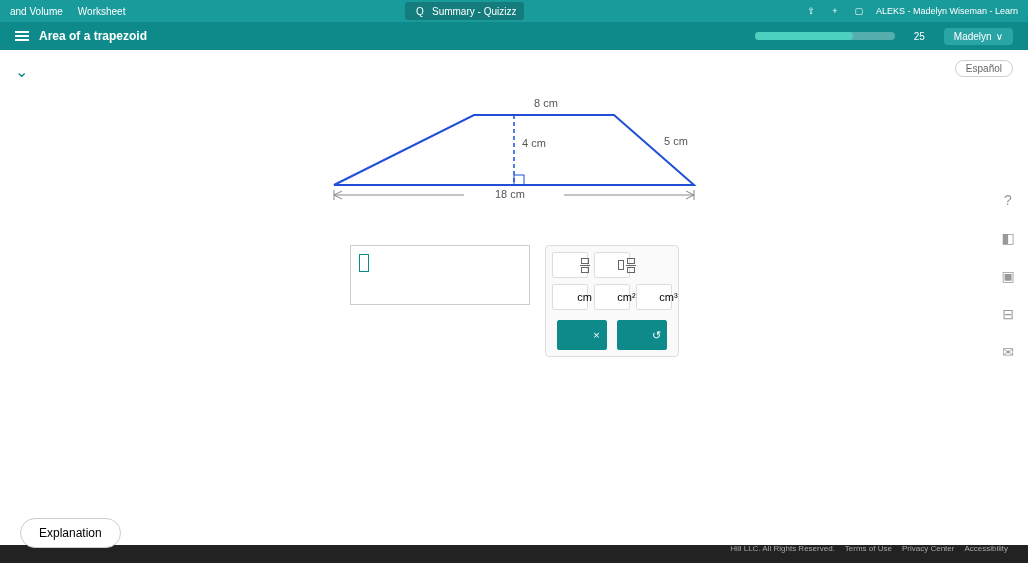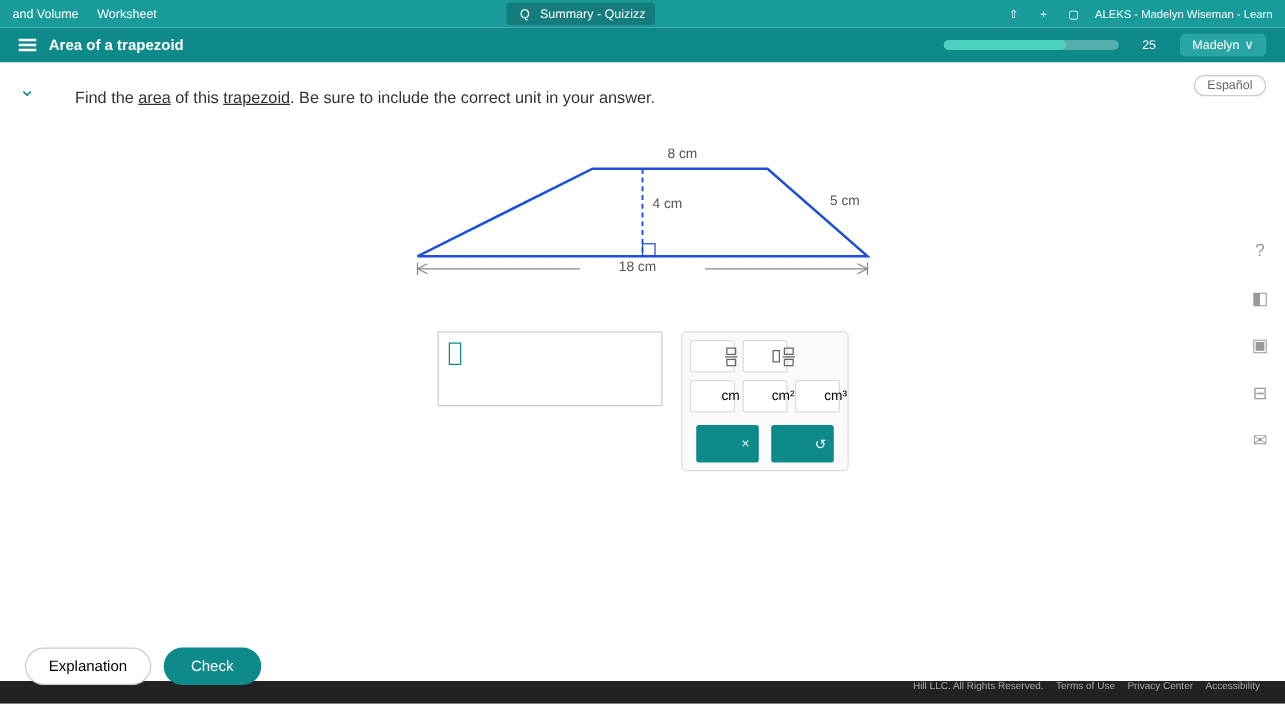--- a/index.html
+++ b/index.html
@@ -231,23 +231,20 @@
       <span>Madelyn</span>
       <span>∨</span>
     </div>
   </div>
 </div>
 
 <div class="content">
   <div class="chevron-btn">⌄</div>
   <div class="espanol-btn">Español</div>
 
-  <div class="question">
-    <span>Find the </span><span class="underline">area</span><span> of this </span><span class="underline">trapezoid</span><span>. Be sure to include the correct unit in your answer.</span>
-  </div>
 
   <div class="diagram-area">
     <svg width="500" height="130" viewBox="0 0 500 130">
       <polygon points="70,90 210,20 350,20 430,90" fill="none" stroke="#1e4fd6" stroke-width="2"></polygon>
       <line x1="250" y1="20" x2="250" y2="90" stroke="#1e4fd6" stroke-width="1.5" stroke-dasharray="4,3"></line>
       <rect x="250" y="80" width="10" height="10" fill="none" stroke="#1e4fd6" stroke-width="1"></rect>
       <line x1="70" y1="95" x2="70" y2="105" stroke="#888" stroke-width="1"></line>
       <line x1="430" y1="95" x2="430" y2="105" stroke="#888" stroke-width="1"></line>
       <line x1="70" y1="100" x2="200" y2="100" stroke="#888" stroke-width="1"></line>
       <line x1="300" y1="100" x2="430" y2="100" stroke="#888" stroke-width="1"></line>
@@ -301,20 +298,19 @@
     <div class="side-tool">?</div>
     <div class="side-tool">◧</div>
     <div class="side-tool">▣</div>
     <div class="side-tool">⊟</div>
     <div class="side-tool">✉</div>
   </div>
 </div>
 
 <div class="footer">
   <button class="explanation-btn">Explanation</button>
-  <button class="check-btn">Check</button>
   <div class="footer-text">
     <span>Hill LLC. All Rights Reserved.</span>
     <span>Terms of Use</span>
     <span>Privacy Center</span>
     <span>Accessibility</span>
   </div>
 </div>
 
 </body></html>

